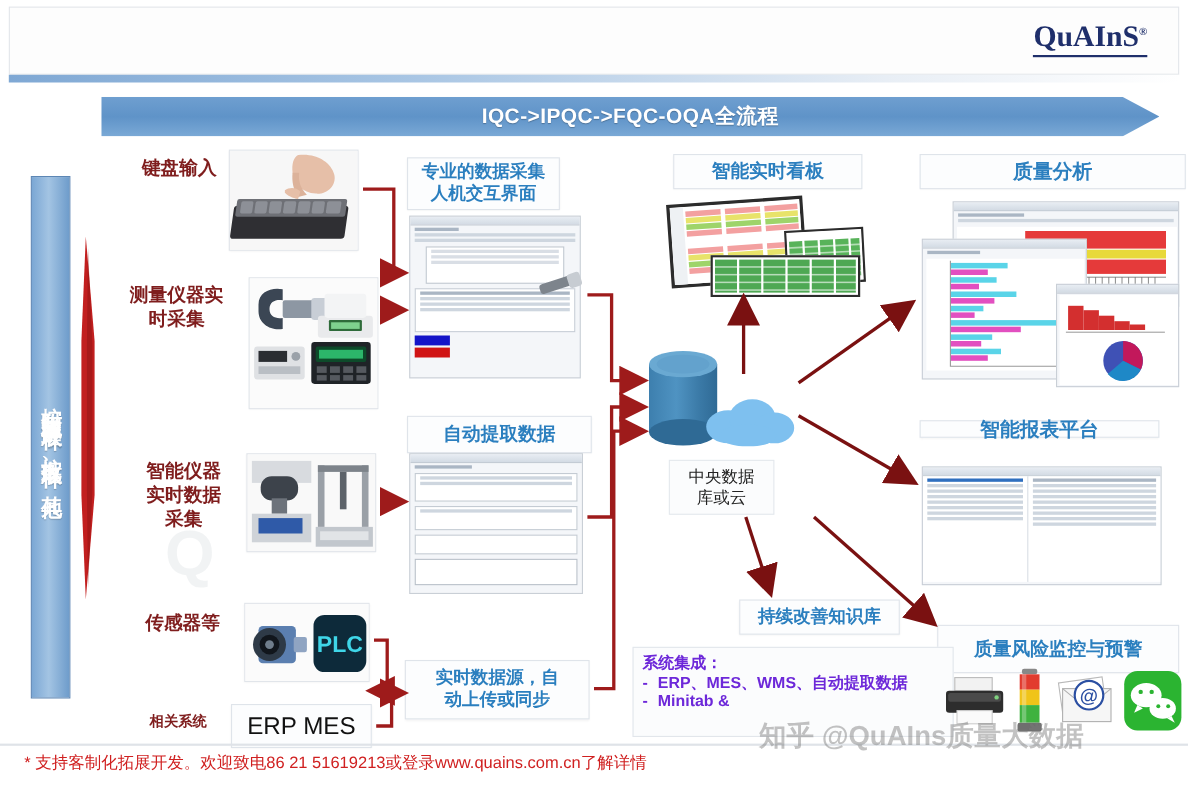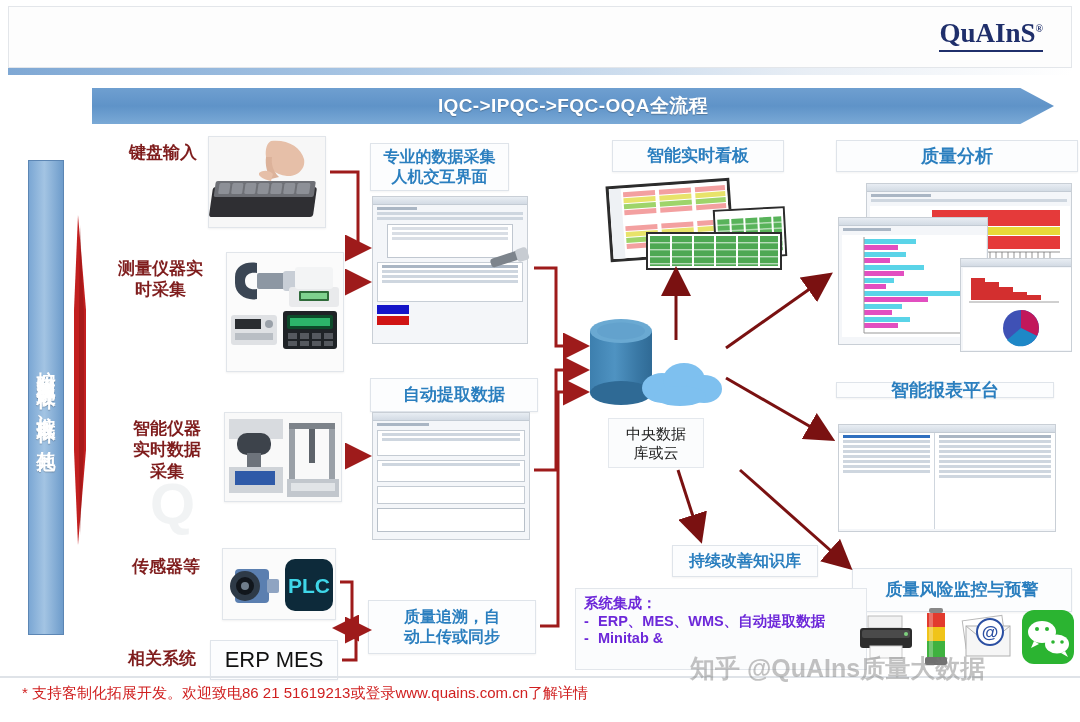--- a/index.html
+++ b/index.html
@@ -253,21 +253,21 @@
       <circle cx="18" cy="29" r="4" fill="#6f7d8b"></circle>
       <rect x="40" y="22" width="12" height="14" rx="2" fill="#8fa4c2"></rect>
     </g>
     <g transform="translate(62,8)">
       <rect x="0" y="2" width="48" height="52" rx="10" fill="#0d2a3a"></rect>
       <text x="24" y="36" font-family="Liberation Sans, sans-serif" font-size="21" font-weight="bold" fill="#3fd6e8" text-anchor="middle">PLC</text>
     </g>
   </svg>
 </div>
 
-<div class="blue-label" style="left:110px; top:648px; width:104px; font-size:17px;">相关系统</div>
+<div class="blue-label" style="left:110px; top:648px; width:104px; font-size:13px;">相关系统</div>
 <div class="cap-box" style="left:210px; top:640px; width:128px; height:40px; font-size:22px; color:#111; font-weight:normal;">ERP  MES</div>
 
 <div class="cap-box" style="left:370px; top:143px; width:139px; height:48px; font-size:16px;">
   <span style="white-space:pre-line;">专业的数据采集
 人机交互界面</span>
 </div>
 <div class="shot" style="left:372px; top:196px; width:156px; height:148px;">
   <div class="tbar"></div>
   <div class="rowb" style="width:40px;"></div>
   <div class="row"></div>
@@ -305,21 +305,21 @@
     <div class="row"></div>
   </div>
   <div style="margin:4px; height:22px; border:1px solid #c4cbd3; background:#fff;">
     <div class="row"></div>
   </div>
   <div style="margin:4px; height:18px; border:1px solid #c4cbd3; background:#fff;"></div>
   <div style="margin:4px; height:24px; border:1px solid #b8c0c9; background:#ffffff;"></div>
 </div>
 
 <div class="cap-box" style="left:368px; top:600px; width:168px; height:54px; font-size:16px;">
-  <span style="white-space:pre-line;">质量追溯，自
+  <span style="white-space:pre-line;">实时数据源，自
 动上传或同步</span>
 </div>
 
 <svg id="db-cyl" viewBox="0 0 66 88">
   <defs>
     <linearGradient id="cylg" x1="0" y1="0" x2="1" y2="0">
       <stop offset="0%" stop-color="#3d7fae"></stop>
         <stop offset="40%" stop-color="#4f93c2"></stop>
       <stop offset="75%" stop-color="#3a79a6"></stop>
         <stop offset="100%" stop-color="#2f6a95"></stop>

